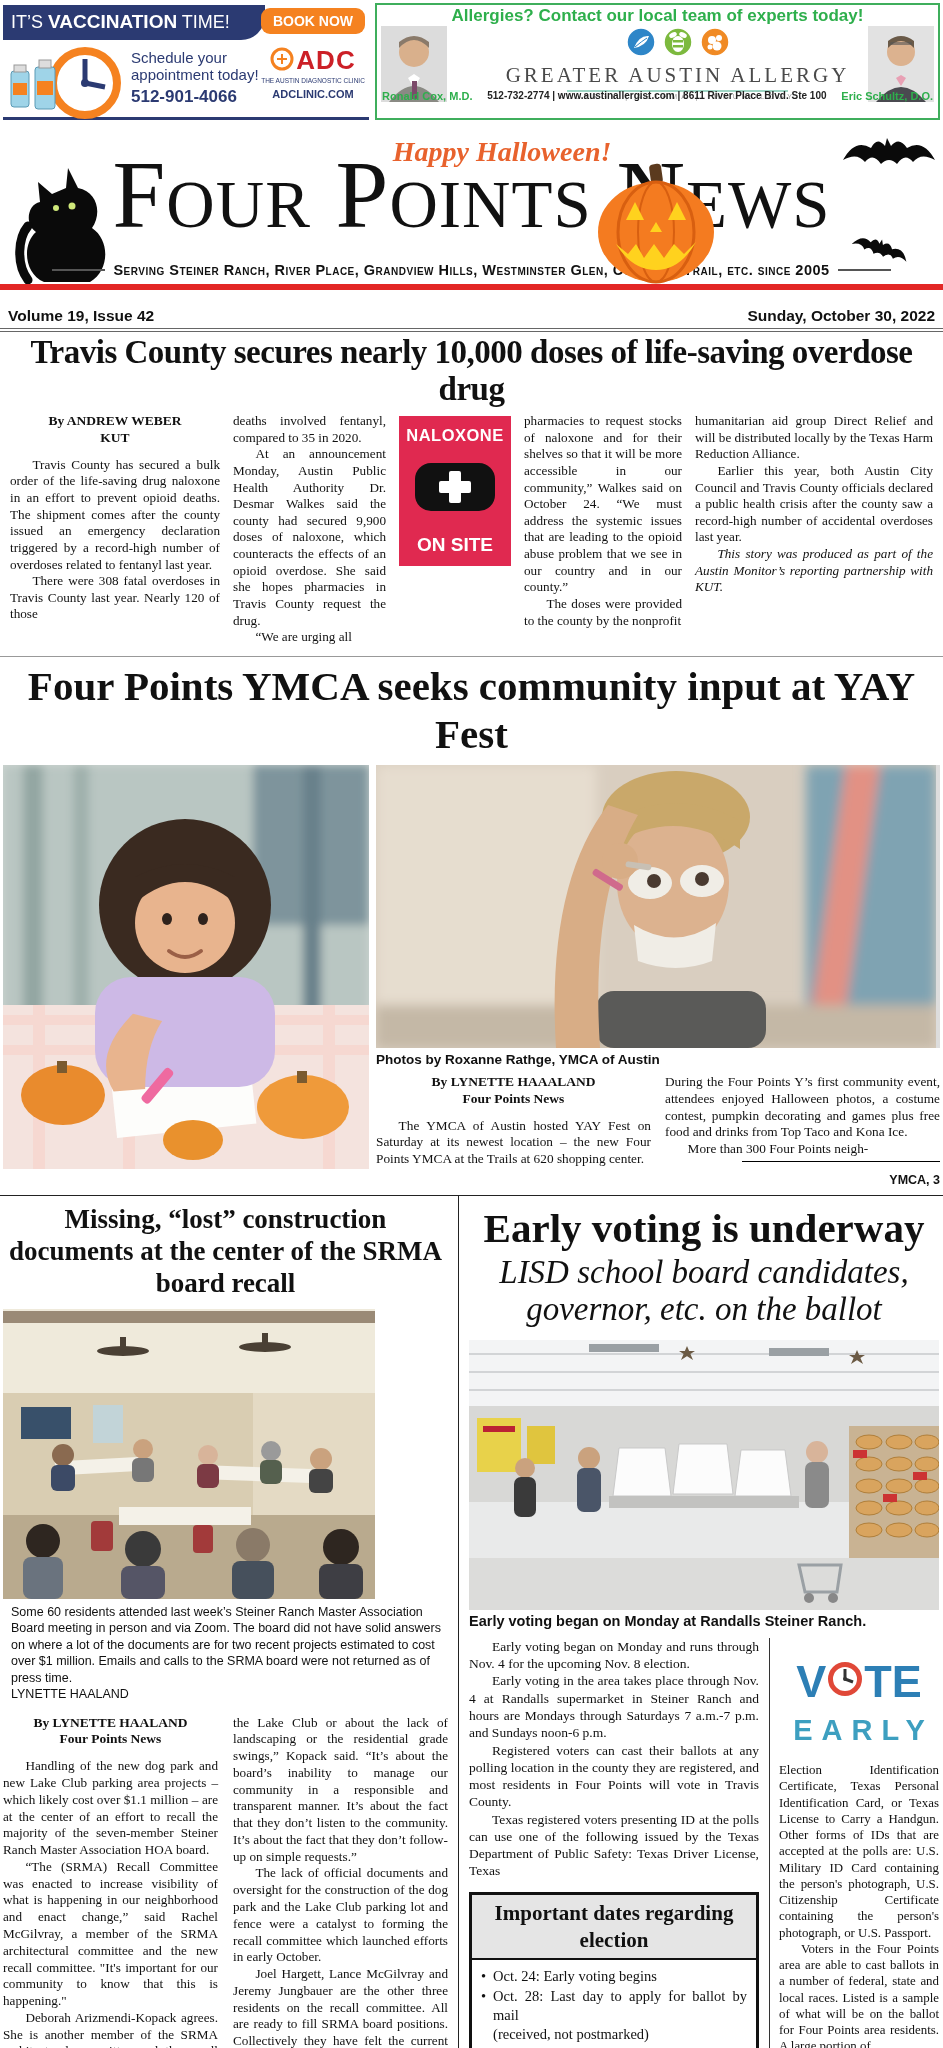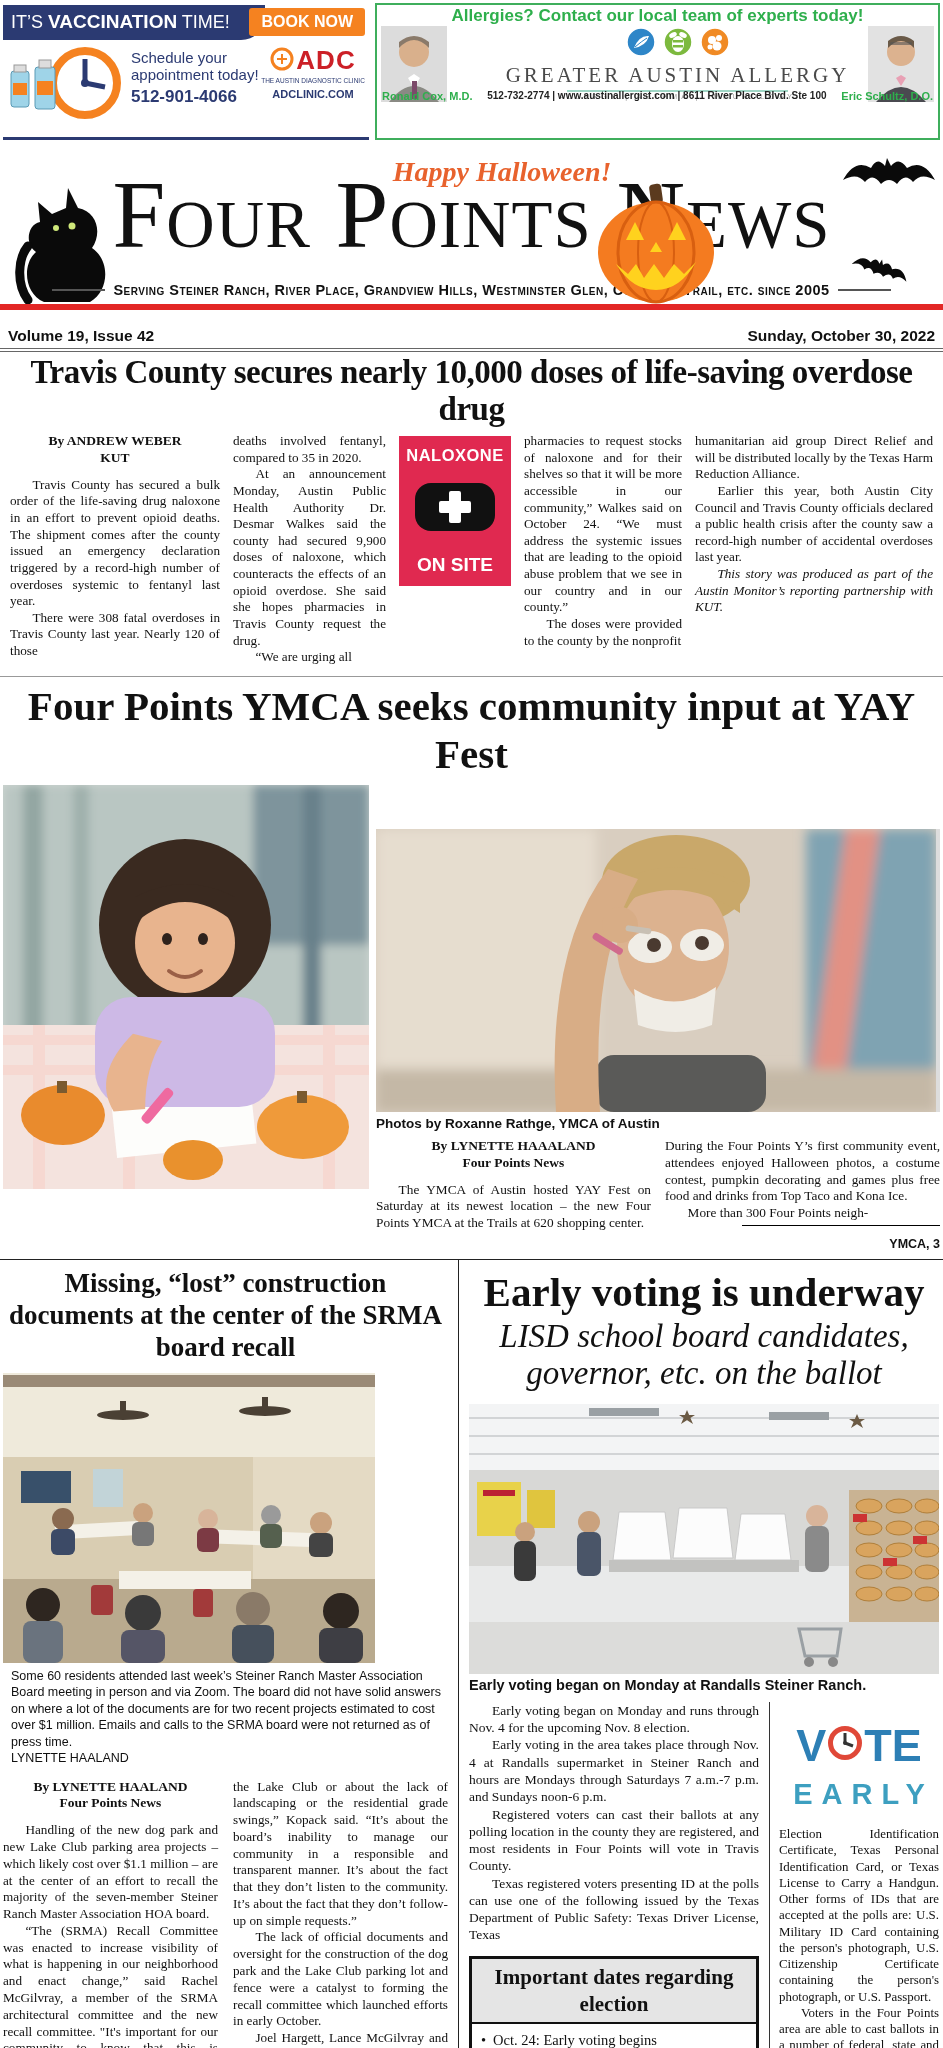--- a/index.html
+++ b/index.html
@@ -1,28 +1,28 @@
 <!DOCTYPE html>
 <html><head>
 <meta charset="utf-8">
 <style>
   * { margin:0; padding:0; box-sizing:border-box; }
   body { background:#888; }
   .page { width:943px; height:2048px; margin:0 auto; background:#fff; position:relative; overflow:hidden;
           font-family:"Liberation Serif", serif; color:#111; }
 
   
-  .top-ads { display:flex; gap:6px; padding:3px 3px 0 3px; height:140px; }
+  .top-ads { display:flex; gap:6px; padding:3px 3px 0 3px; height:120px; }
   .ad-adc { width:366px; position:relative; border-bottom:3px solid #2b3a72; }
   .adc-banner { position:absolute; left:0; top:2px; width:262px; background:#2b3a72; color:#fff;
                 border-radius:0 0 24px 0; padding:6px 8px 7px 8px;
                 font-family:"Liberation Sans",sans-serif; font-size:18px; }
   .adc-banner b { font-size:19px; }
   .book-btn { position:absolute; right:4px; top:5px; background:#f58220; color:#fff; font-weight:bold;
-              font-family:"Liberation Sans",sans-serif; font-size:16px; padding:5px 12px; border-radius:3px; }
+              font-family:"Liberation Sans",sans-serif; font-size:14px; padding:5px 12px; border-radius:9px; }
   .adc-art { position:absolute; left:2px; top:40px; }
   .adc-sched { position:absolute; left:128px; top:46px; width:132px; color:#2b3a72;
                font-family:"Liberation Sans",sans-serif; font-size:15px; line-height:1.15; }
   .adc-phone { font-weight:bold; font-size:17px; margin-top:3px; }
   .adc-logoblock { position:absolute; right:2px; top:42px; width:108px; text-align:center; }
   .adc-logo-row { display:flex; align-items:center; justify-content:center; gap:2px; }
   .adc-logo { color:#cc2027; font-weight:bold; font-size:26px; font-family:"Liberation Sans",sans-serif; letter-spacing:1px;}
   .adc-tag { color:#2b3a72; font-size:6.5px; font-family:"Liberation Sans",sans-serif; margin-top:1px; }
   .adc-site { color:#2b3a72; font-weight:bold; font-size:11px; font-family:"Liberation Sans",sans-serif; margin-top:4px; }
 
@@ -78,21 +78,21 @@
               padding:9px 4px; font-family:"Liberation Sans",sans-serif; font-weight:bold; }
   .nx-top { font-size:16.5px; letter-spacing:.5px; }
   .nx-bottom { font-size:19px; }
 
   
   .ymca { border-top:1px solid #999; margin-top:4px; }
   .ymca h2 { font-size:41px; margin:5px 0 7px 0; }
   .ymca-body { display:flex; gap:7px; padding:0 3px; }
   .photo { position:relative; overflow:hidden; background:#ddd; }
   .ph-girl { width:366px; height:404px; flex:0 0 366px; }
-  .ymca-right { flex:1;margin-top:44px; }
+  .ymca-right { flex:1; }
   .ph-boy { width:100%; height:283px; }
   .photo-credit { font-family:"Liberation Sans",sans-serif; font-weight:bold; font-size:13.5px; margin:4px 0 7px 0; }
   .ymca-cols { display:flex; gap:14px; font-size:13.3px; line-height:1.27; text-align:justify; }
   .ymca-cols > div { flex:1; }
 
   
   .lower { display:flex; border-top:1.5px solid #222; margin-top:6px; }
   .low-left { width:464px; border-right:1.5px solid #222; padding:4px 10px 0 3px; }
   .low-right { flex:1; padding:2px 4px 0 10px; }
 
@@ -269,21 +269,21 @@
   </div>
 
   <article class="overdose">
     <h2 class="headline">Travis County secures nearly 10,000 doses of life-saving overdose drug</h2>
     <div class="a1-cols cols">
       <div class="a1c1">
         <div class="byline">
           <div>By ANDREW WEBER</div>
           <div>KUT</div>
         </div>
-        <p>Travis County has secured a bulk order of the life-saving drug naloxone in an effort to prevent opioid deaths. The shipment comes after the county issued an emergency declaration triggered by a record-high number of overdoses systemic to fentanyl last year.</p>
+        <p>Travis County has secured a bulk order of the life-saving drug naloxone in an effort to prevent opioid deaths. The shipment comes after the county issued an emergency declaration triggered by a record-high number of overdoses related to fentanyl last year.</p>
         <p>There were 308 fatal overdoses in Travis County last year. Nearly 120 of those</p>
       </div>
       <div class="a1c2">
         <p class="noind">deaths involved fentanyl, compared to 35 in 2020.</p>
         <p>At an announcement Monday, Austin Public Health Authority Dr. Desmar Walkes said the county had secured 9,900 doses of naloxone, which counteracts the effects of an opioid overdose. She said she hopes pharmacies in Travis County request the drug.</p>
         <p>“We are urging all</p>
       </div>
       <div class="naloxone">
         <div class="nx-top">NALOXONE</div>
         <span>

